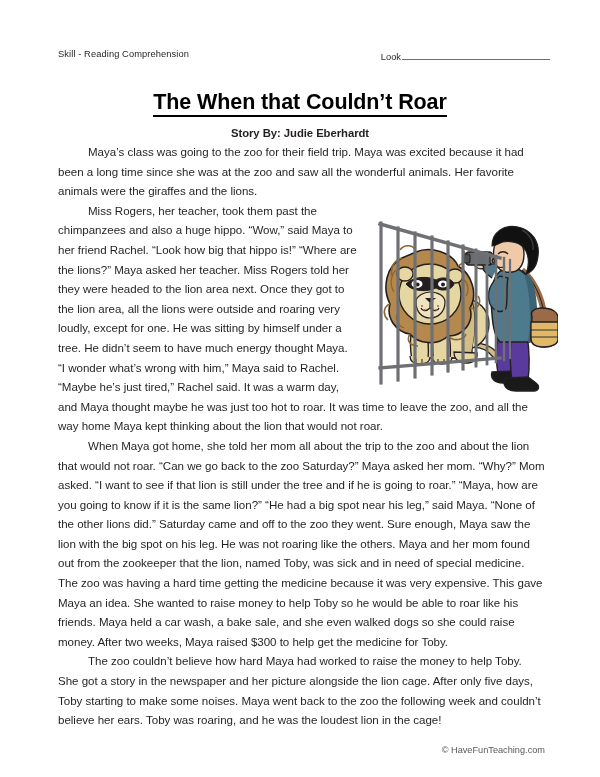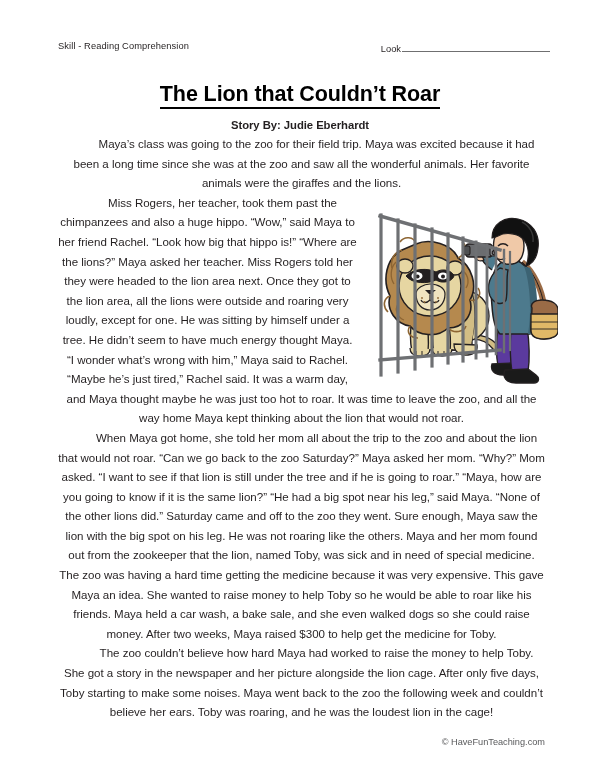--- a/index.html
+++ b/index.html
@@ -11,21 +11,21 @@
     width: 600px;
     height: 777px;
     font-family: "Liberation Sans", sans-serif;
     color: #231f20;
     position: relative;
     overflow: hidden;
   }
 
   .page {
     position: absolute;
-    left: 0; top: 8px;
+    left: 0; top: 16px;
     width: 600px;
     height: 580px;
   }
 
   
   .header {
     position: absolute;
     left: 58px;
     top: 33px;
     width: 492px;
@@ -93,21 +93,20 @@
     width: 487px;
     font-size: 11.55px;
     line-height: 19.6px;
     color: #231f20;
     text-align: left;
     letter-spacing: -0.02px;
   }
   .story-body p {
     margin: 0;
     text-indent: 30px;
-    text-align: center;
   }
 
   
   .art-float {
     float: right;
     width: 188px;
     height: 180px;
     shape-outside: inset(0);
     margin-left: 0px;
   }
@@ -144,21 +143,21 @@
 
   <div class="header">
     <div class="skill-label">Skill - Reading Comprehension</div>
     <div class="name-block">
       <span class="name-label">Look</span>
       <span class="name-rule"></span>
     </div>
   </div>
 
   <div class="title-wrap">
-    <div class="story-title">The Lion that Couldn’t Roar</div>
+    <div class="story-title">The When that Couldn’t Roar</div>
     <div class="byline">Story By: Judie Eberhardt</div>
   </div>
 
   <div class="story-body">
     <p>Maya’s class was going to the zoo for their field trip. Maya was excited because it had been a long time since she was at the zoo and saw all the wonderful animals. Her favorite animals were the giraffes and the lions.</p>
     <p><span class="art-float"></span><span>Miss Rogers, her teacher, took them past the chimpanzees and also a huge hippo. “Wow,” said Maya to her friend Rachel. “Look how big that hippo is!” “Where are the lions?” Maya asked her teacher. Miss Rogers told her they were headed to the lion area next. Once they got to the lion area, all the lions were outside and roaring very loudly, except for one. He was sitting by himself under a tree. He didn’t seem to have much energy thought Maya. “I wonder what’s wrong with him,” Maya said to Rachel. “Maybe he’s just tired,” Rachel said. It was a warm day, and Maya thought maybe he was just too hot to roar. It was time to leave the zoo, and all the way home Maya kept thinking about the lion that would not roar.</span></p>
     <p>When Maya got home, she told her mom all about the trip to the zoo and about the lion that would not roar. “Can we go back to the zoo Saturday?” Maya asked her mom. “Why?” Mom asked. “I want to see if that lion is still under the tree and if he is going to roar.” “Maya, how are you going to know if it is the same lion?” “He had a big spot near his leg,” said Maya. “None of the other lions did.” Saturday came and off to the zoo they went. Sure enough, Maya saw the lion with the big spot on his leg. He was not roaring like the others. Maya and her mom found out from the zookeeper that the lion, named Toby, was sick and in need of special medicine. The zoo was having a hard time getting the medicine because it was very expensive. This gave Maya an idea. She wanted to raise money to help Toby so he would be able to roar like his friends. Maya held a car wash, a bake sale, and she even walked dogs so she could raise money. After two weeks, Maya raised $300 to help get the medicine for Toby.</p>
     <p>The zoo couldn’t believe how hard Maya had worked to raise the money to help Toby. She got a story in the newspaper and her picture alongside the lion cage. After only five days, Toby starting to make some noises. Maya went back to the zoo the following week and couldn’t believe her ears. Toby was roaring, and he was the loudest lion in the cage!</p>
   </div>
 

